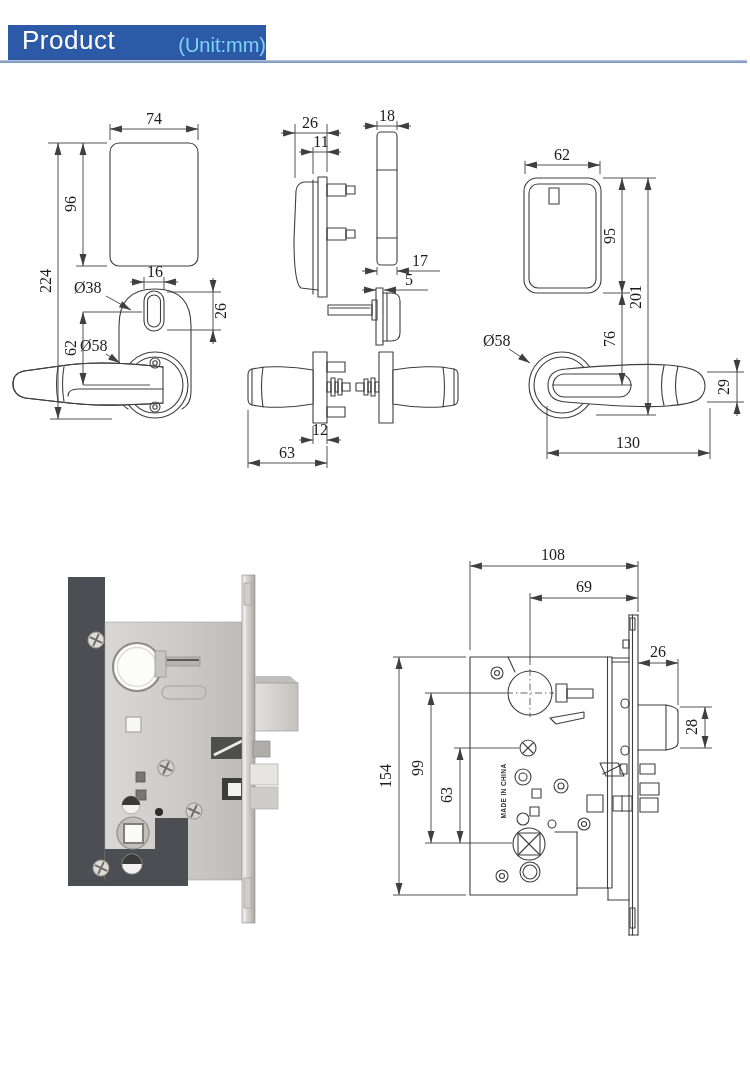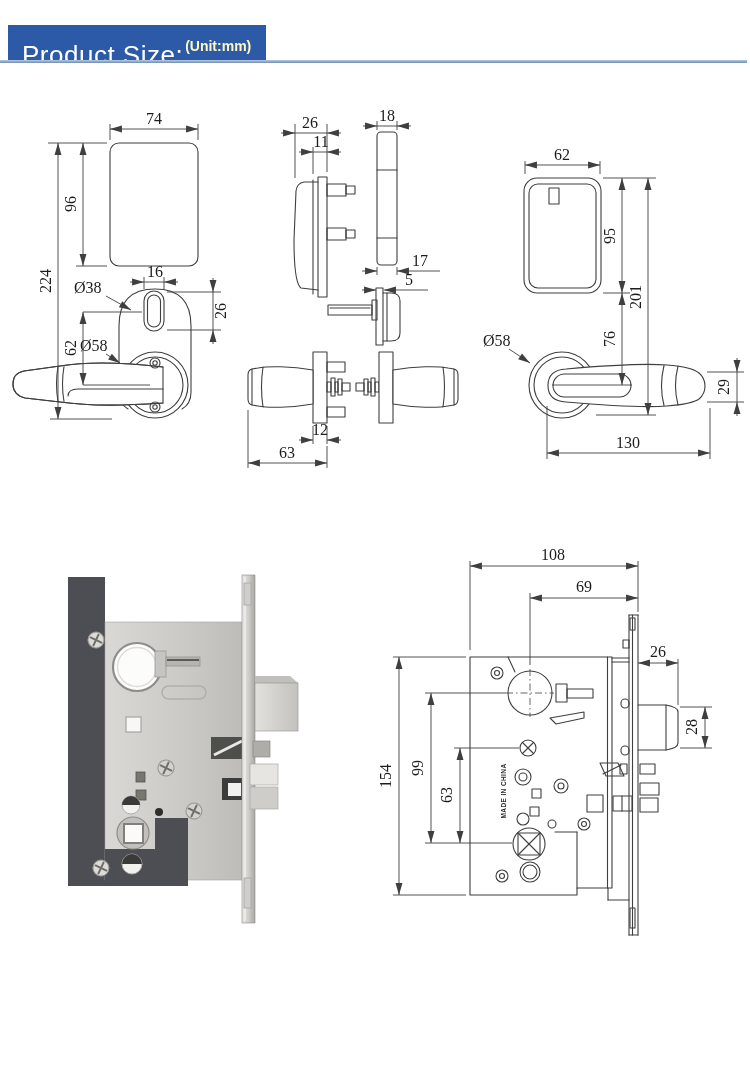--- a/index.html
+++ b/index.html
@@ -2,21 +2,21 @@
 <html><head>
 <meta charset="utf-8">
 <style>
   html,body{margin:0;padding:0;background:#ffffff;}
   .page{position:relative;width:750px;height:1090px;background:#fff;overflow:hidden;
         font-family:"Liberation Sans",sans-serif;}
   .banner{position:absolute;left:8px;top:25px;width:258px;height:35px;
           display:flex;align-items:center;padding-left:14px;box-sizing:border-box;
           background:#2c5aa6;}
   .banner .t1{color:#fff;font-size:26px;letter-spacing:.5px;margin-top:26px;}
-  .banner .t2{color:#fef9c3;font-size:14px;margin-left:2px;padding-top:6px;font-weight:bold;}
+  .banner .t2{color:#7dd3fc;font-size:20px;margin-left:2px;padding-top:6px;}
   .rule{position:absolute;left:0;top:60px;width:747px;height:3px;
         background:linear-gradient(#bac9dd,#6e8db4);}
   svg{position:absolute;left:0;top:0;}
   .ln{stroke:#3f3f3f;stroke-width:1.1;fill:none;stroke-linejoin:round;stroke-linecap:round;}
   .lnf{stroke:#3f3f3f;stroke-width:1.1;fill:#ffffff;stroke-linejoin:round;}
   .dim{stroke:#3f3f3f;stroke-width:0.9;fill:none;}
   .dash{stroke:#3f3f3f;stroke-width:0.8;fill:none;stroke-dasharray:7 3 1.5 3;}
   text.d{font-family:"Liberation Serif",serif;font-size:16px;fill:#1c1c1c;text-anchor:middle;}
   text.d.st{text-anchor:start;}
   text.stamp{font-family:"Liberation Sans",sans-serif;font-size:6.5px;font-weight:bold;

